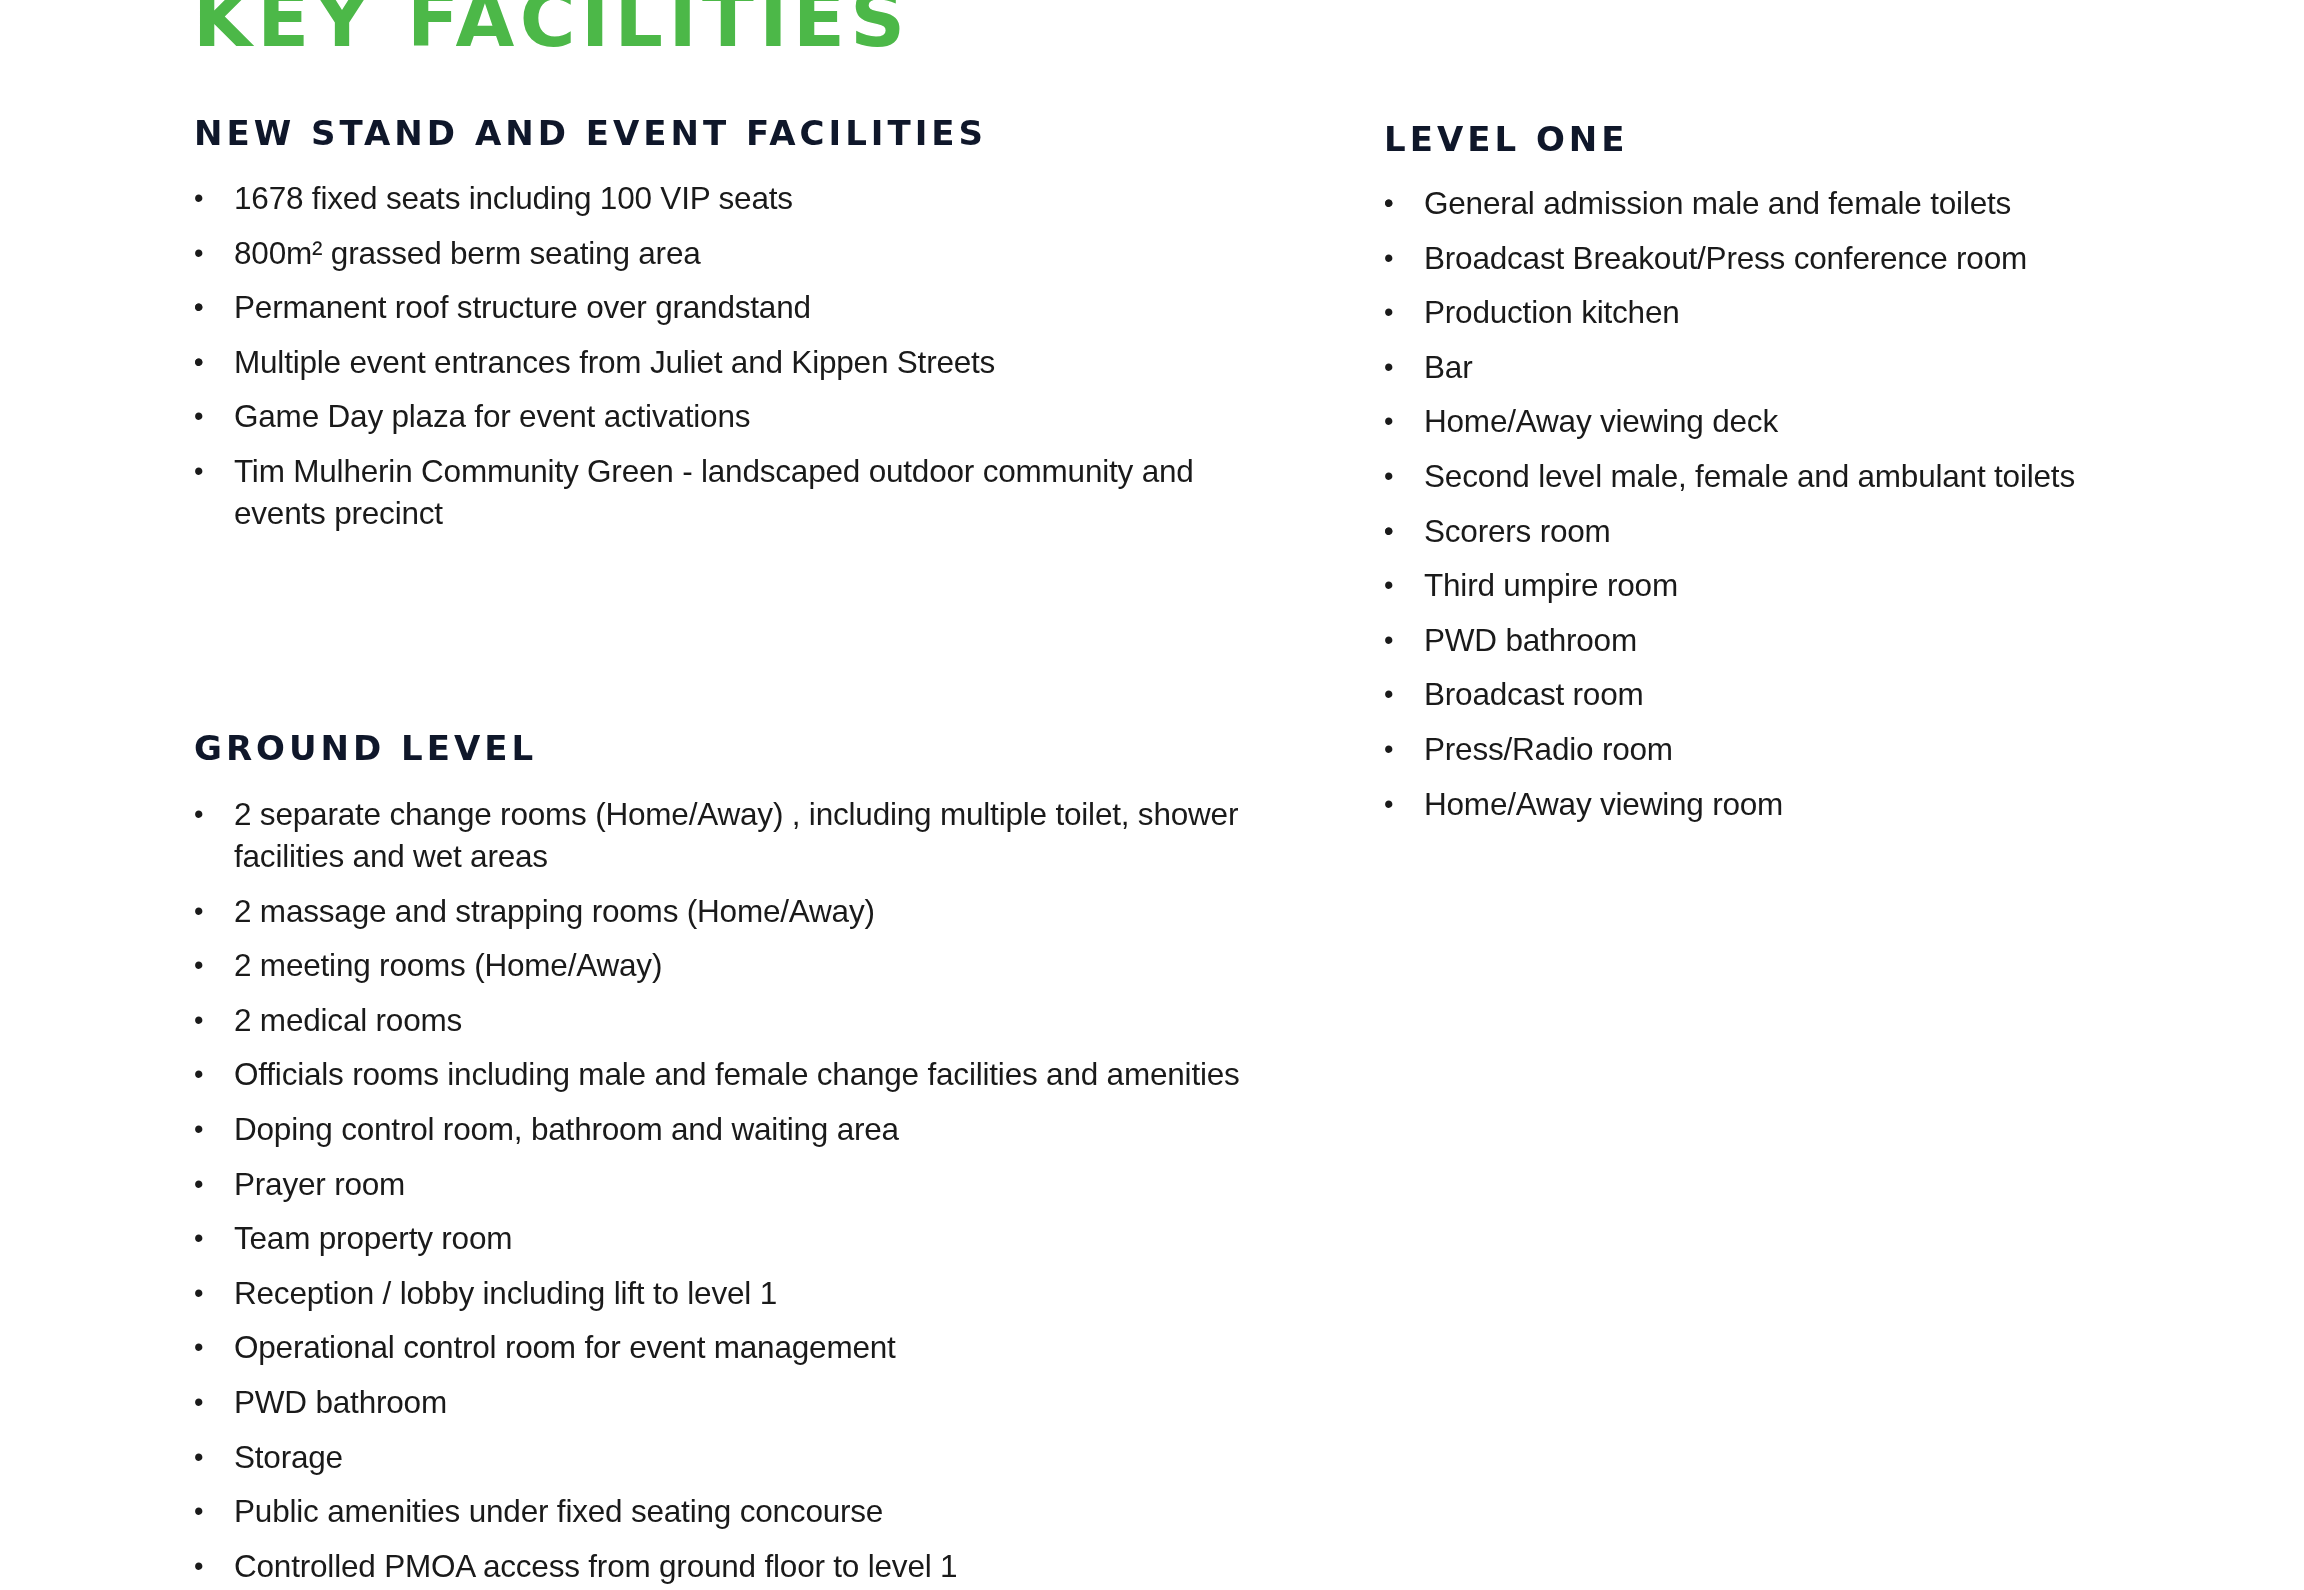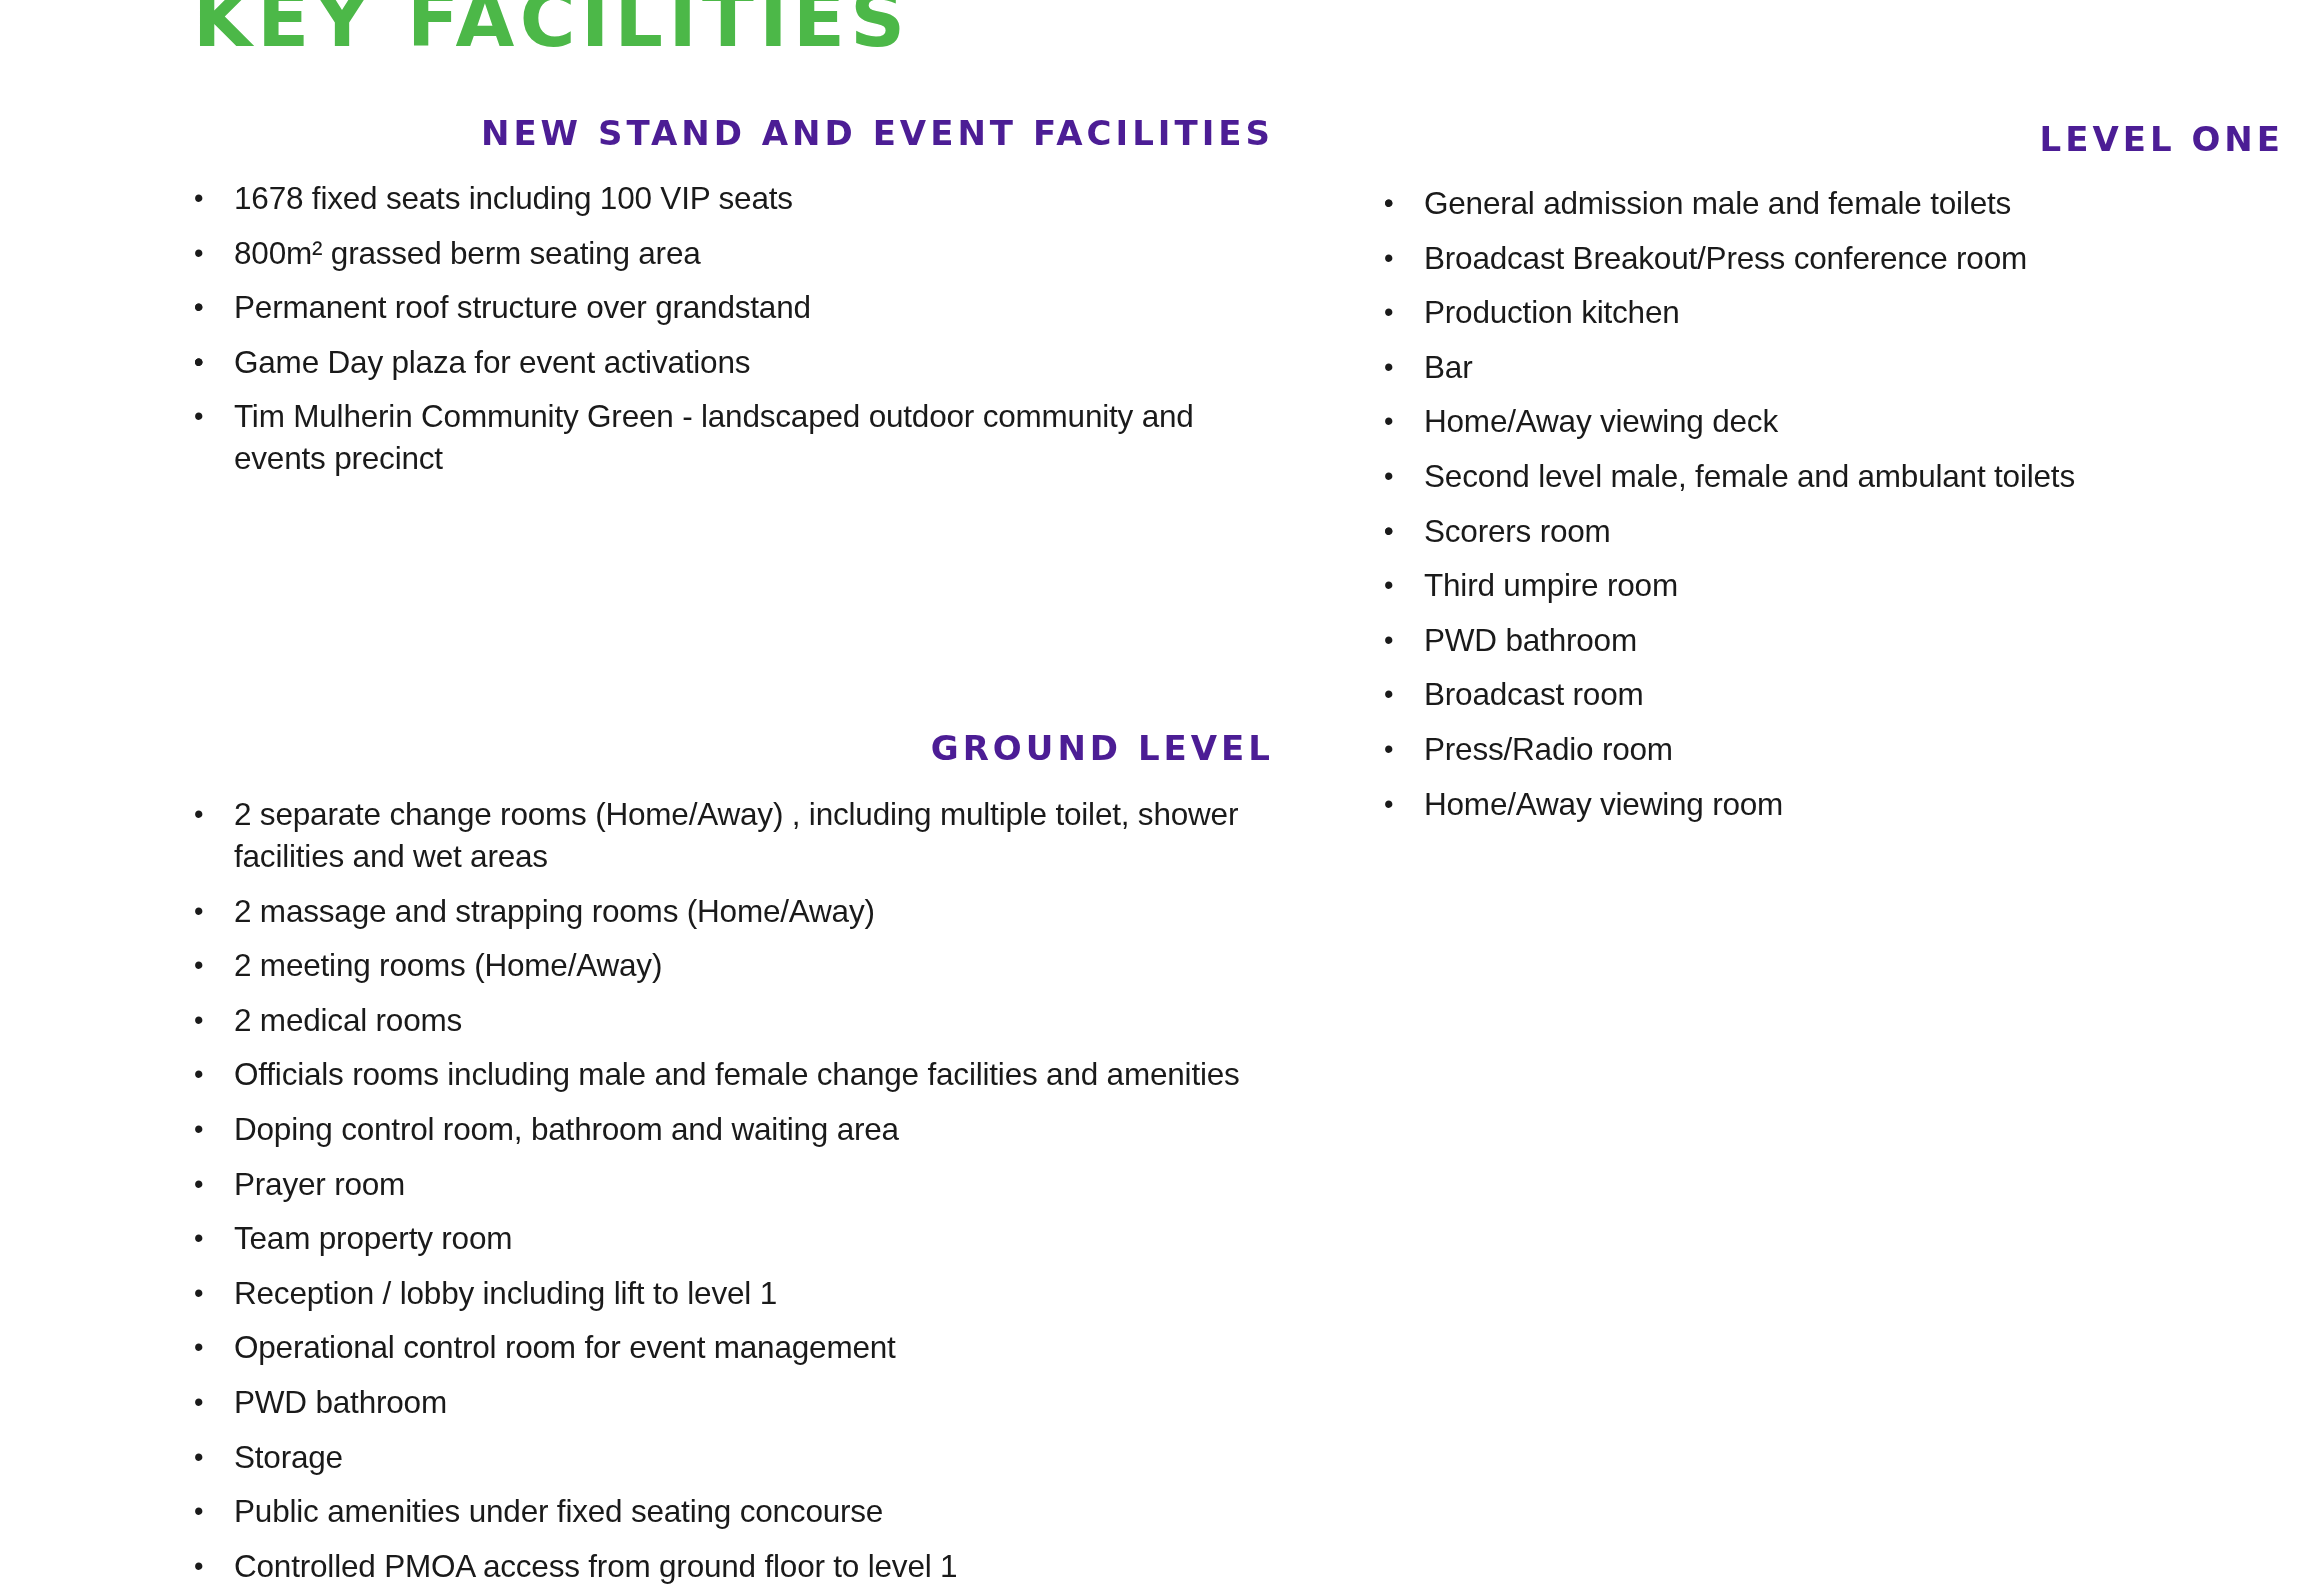--- a/index.html
+++ b/index.html
@@ -39,23 +39,22 @@
       left: 0;
       width: 100%;
     }
     .section-heading {
       margin: 0;
       font-family: "DejaVu Sans", sans-serif;
       font-weight: bold;
       font-size: 34px;
       line-height: 36px;
       letter-spacing: 4px;
-      color: #4c1d95;
+      color: #0f172a;
       white-space: nowrap;
-      text-align: right;
     }
     ul.facility-list {
       list-style: none;
       margin: 0;
       padding: 0;
     }
     ul.facility-list li {
       position: relative;
       padding-left: 40px;
       font-family: "Liberation Sans", sans-serif;
@@ -88,21 +87,21 @@
 <div class="column col-left">
 
   <section class="section sec-new">
     <h2 class="section-heading">NEW STAND AND EVENT FACILITIES</h2>
     <ul class="facility-list">
         <li><span class="bullet">•</span><span>1678 fixed seats including 100 VIP seats</span></li>
         <li><span class="bullet">•</span><span>800m² grassed berm seating area</span></li>
         <li><span class="bullet">•</span></li>
         <li><span class="bullet">•</span><span>Permanent roof structure over grandstand</span></li>
         <li><span class="bullet">•</span></li>
-        <li><span class="bullet">•</span></li>
+        <li><span class="bullet">•</span><span>Multiple event entrances from Juliet and Kippen Streets</span></li>
         <li><span class="bullet">•</span><span>Game Day plaza for event activations</span></li>
         <li><span class="bullet">•</span><span>Tim Mulherin Community Green - landscaped outdoor community and events precinct</span></li>
       </ul>
   </section>
 
   <section class="section sec-ground">
     <h2 class="section-heading">GROUND LEVEL</h2>
     <ul class="facility-list">
         <li><span class="bullet">•</span><span>2 separate change rooms (Home/Away) , including multiple toilet, shower facilities and wet areas</span></li>
         <li><span class="bullet">•</span><span>2 massage and strapping rooms (Home/Away)</span></li>

